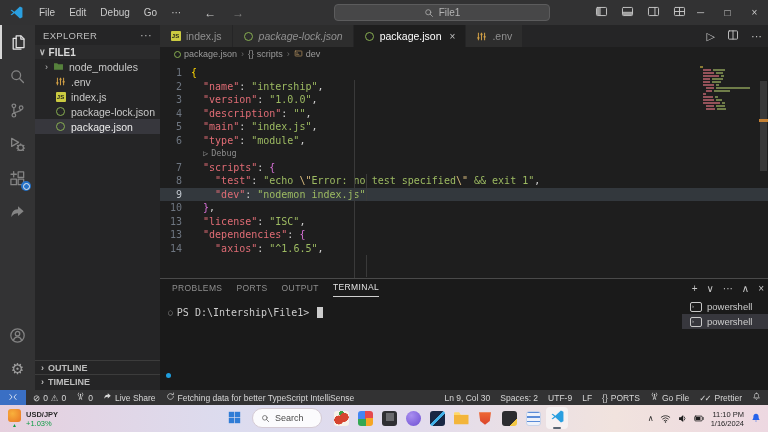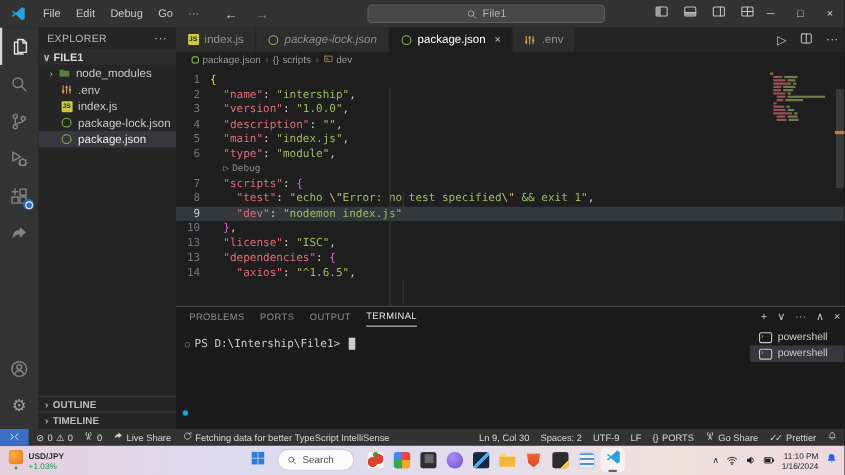--- a/index.html
+++ b/index.html
@@ -606,21 +606,21 @@
         <div class="sb-item">
           <span class="sb-glyph braces">{}</span>
           <span>PORTS</span>
         </div>
         <div class="sb-item">
           <span class="sb-svg"><svg viewBox="0 0 16 16" fill="none" stroke="currentColor" stroke-width="1.2" stroke-linecap="round" stroke-linejoin="round">
               <circle cx="8" cy="4.6" r="1.3" fill="currentColor" stroke="none"></circle>
               <path d="M8 6.2 5.8 13.5M8 6.2l2.2 7.3M6.6 11h2.8"></path>
               <path d="M4.6 7.4a4.6 4.6 0 0 1 0-5.6M11.4 1.8a4.6 4.6 0 0 1 0 5.6"></path>
             </svg></span>
-          <span>Go Share</span>
+          <span>Go File</span>
         </div>
         <div class="sb-item">
           <span class="sb-glyph double-check">✓✓</span>
           <span>Prettier</span>
         </div>
         <div class="sb-item">
           <span class="sb-svg"><svg viewBox="0 0 16 16" fill="none" stroke="currentColor" stroke-width="1.2" stroke-linecap="round" stroke-linejoin="round">
               <path d="M8 2.2c-2 0-3.4 1.5-3.4 3.6 0 3.2-1 4.2-1.6 4.7h10c-.6-.5-1.6-1.5-1.6-4.7C11.4 3.7 10 2.2 8 2.2z"></path>
               <path d="M6.7 12.3a1.4 1.4 0 0 0 2.6 0"></path>
             </svg></span>

